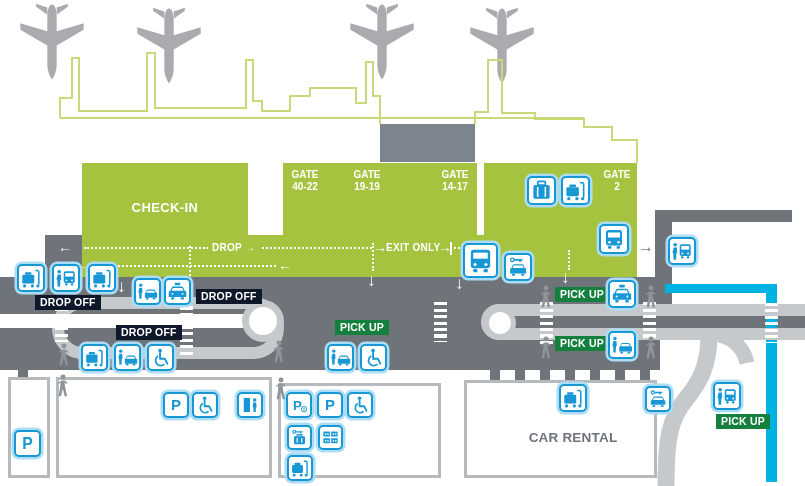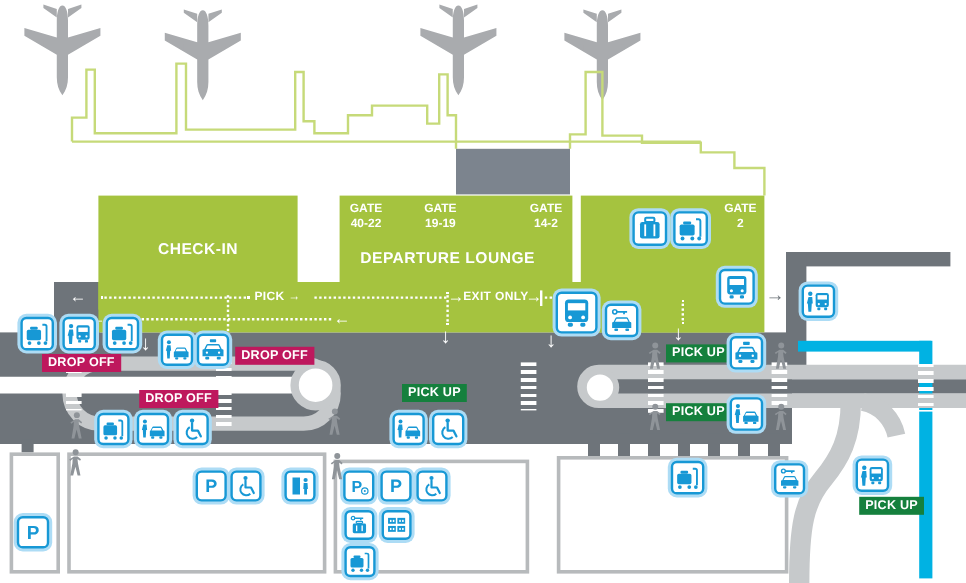--- a/index.html
+++ b/index.html
@@ -8,21 +8,21 @@
   .abs{position:absolute;}
   .green{background:#a5c33f;}
   .dark{background:#6e747a;}
   .slate{background:#7c848e;}
   .bldg-label{position:absolute;color:#fff;font-weight:bold;font-size:13px;letter-spacing:.4px;
               text-align:center;transform:translate(-50%,-50%);white-space:nowrap;}
   .gate{position:absolute;color:#fff;font-weight:bold;font-size:10px;line-height:1.15;
         text-align:center;transform:translateX(-50%);white-space:nowrap;}
   .roadlabel{position:absolute;color:#fff;font-weight:bold;font-size:10.5px;
              padding:1px 5px 2px;white-space:nowrap;letter-spacing:.2px;}
-  .drop_off{background:#be185d;}
+  .drop_off{background:#0f172a;}
   .pick_up{background:#15803d;}
   .flow-label{position:absolute;color:#fff;font-weight:bold;font-size:10px;letter-spacing:.3px;white-space:nowrap;}
   .dot-h{position:absolute;border-top:2px dotted #fff;height:0;}
   .dot-v{position:absolute;border-left:2px dotted #fff;width:0;}
   .arrow{position:absolute;color:#fff;font-weight:bold;font-size:14px;line-height:1;}
   .arrow-gray{color:#6e747a;}
   .ring{position:absolute;border:12px solid #c6c9cb;border-radius:31px;background:transparent;}
   .zebra{position:absolute;width:13px;
          background:repeating-linear-gradient(180deg,#fff 0 3px,rgba(0,0,0,0) 3px 6.5px);}
   .tooth{position:absolute;width:10px;height:19px;background:#6e747a;}
@@ -117,44 +117,43 @@
   <div class="zebra" style="left:540px;top:302px;height:42px"></div>
   <div class="zebra" style="left:643px;top:302px;height:36px"></div>
   <div class="zebra" style="left:765px;top:303px;height:40px"></div>
 
   <div class="abs green" style="left:82px;top:163px;width:166px;height:95px"></div>
   <div class="abs green" style="left:283px;top:163px;width:194px;height:82px"></div>
   <div class="abs green" style="left:484px;top:163px;width:153px;height:114px"></div>
   <div class="abs green" style="left:82px;top:235px;width:548px;height:42px"></div>
 
   <div class="bldg-label" style="left:165px;top:207px">CHECK-IN</div>
-  <div class="bldg-label" style="left:373px;top:215px">DEPARTURE LOUNGE</div>
 
   <div id="gates-layer">
       <div class="gate" style="left: 305px; top: 169px;">
         <div>GATE</div>
         <div>40-22</div>
       </div>
       <div class="gate" style="left: 367px; top: 169px;">
         <div>GATE</div>
         <div>19-19</div>
       </div>
       <div class="gate" style="left: 455px; top: 169px;">
         <div>GATE</div>
-        <div>14-2</div>
+        <div>14-17</div>
       </div>
       <div class="gate" style="left: 617px; top: 169px;">
         <div>GATE</div>
         <div>2</div>
       </div>
     </div>
 
   <span class="arrow" style="left:58px;top:240px">←</span>
   <div class="dot-h" style="left:84px;top:247px;width:124px"></div>
-  <div class="flow-label" style="left:212px;top:242px"><span>PICK</span> <span>→</span></div>
+  <div class="flow-label" style="left:212px;top:242px"><span>DROP</span> <span>→</span></div>
   <div class="dot-h" style="left:262px;top:247px;width:110px"></div>
   <span class="arrow" style="left:373px;top:240px">→</span>
   <div class="flow-label" style="left:386px;top:242px">EXIT ONLY</div>
   <span class="arrow" style="left:438px;top:240px">→</span>
   <div class="tick" style="left:450px;top:242px;width:2px;height:13px"></div>
   <div class="dot-h" style="left:454px;top:247px;width:10px"></div>
 
   <span class="arrow" style="left:74px;top:258px">←</span>
   <div class="dot-h" style="left:90px;top:265px;width:186px"></div>
   <span class="arrow" style="left:278px;top:258px">←</span>
@@ -170,20 +169,21 @@
       <span class="arrow" style="left: 455px; top: 275px; font-size: 17px;">↓</span>
       <span class="arrow" style="left: 561px; top: 269px; font-size: 17px;">↓</span>
     </div>
 
   <div class="box" style="left:8px;top:377px;width:36px;height:95px"></div>
   <div class="box" style="left:56px;top:377px;width:210px;height:95px"></div>
   <div class="box" style="left:278px;top:383px;width:157px;height:89px"></div>
   <div class="box" style="left:464px;top:380px;width:187px;height:92px"></div>
 
   <div class="area-label" style="left:573px;top:438px">
+    <div>CAR RENTAL</div>
   </div>
 
   <div id="labels-layer">
       <div class="roadlabel drop_off" style="left: 35px; top: 295px;">DROP OFF</div>
       <div class="roadlabel drop_off" style="left: 196px; top: 289px;">DROP OFF</div>
       <div class="roadlabel drop_off" style="left: 116px; top: 325px;">DROP OFF</div>
       <div class="roadlabel pick_up" style="left: 335px; top: 320px;">PICK UP</div>
       <div class="roadlabel pick_up" style="left: 555px; top: 287px;">PICK UP</div>
       <div class="roadlabel pick_up" style="left: 555px; top: 336px;">PICK UP</div>
       <div class="roadlabel pick_up" style="left: 716px; top: 414px;">PICK UP</div>

